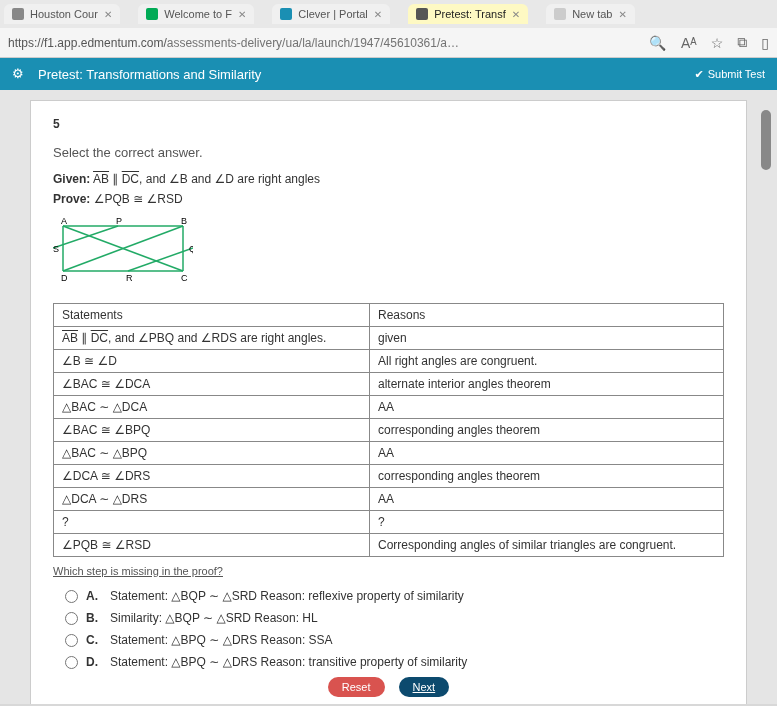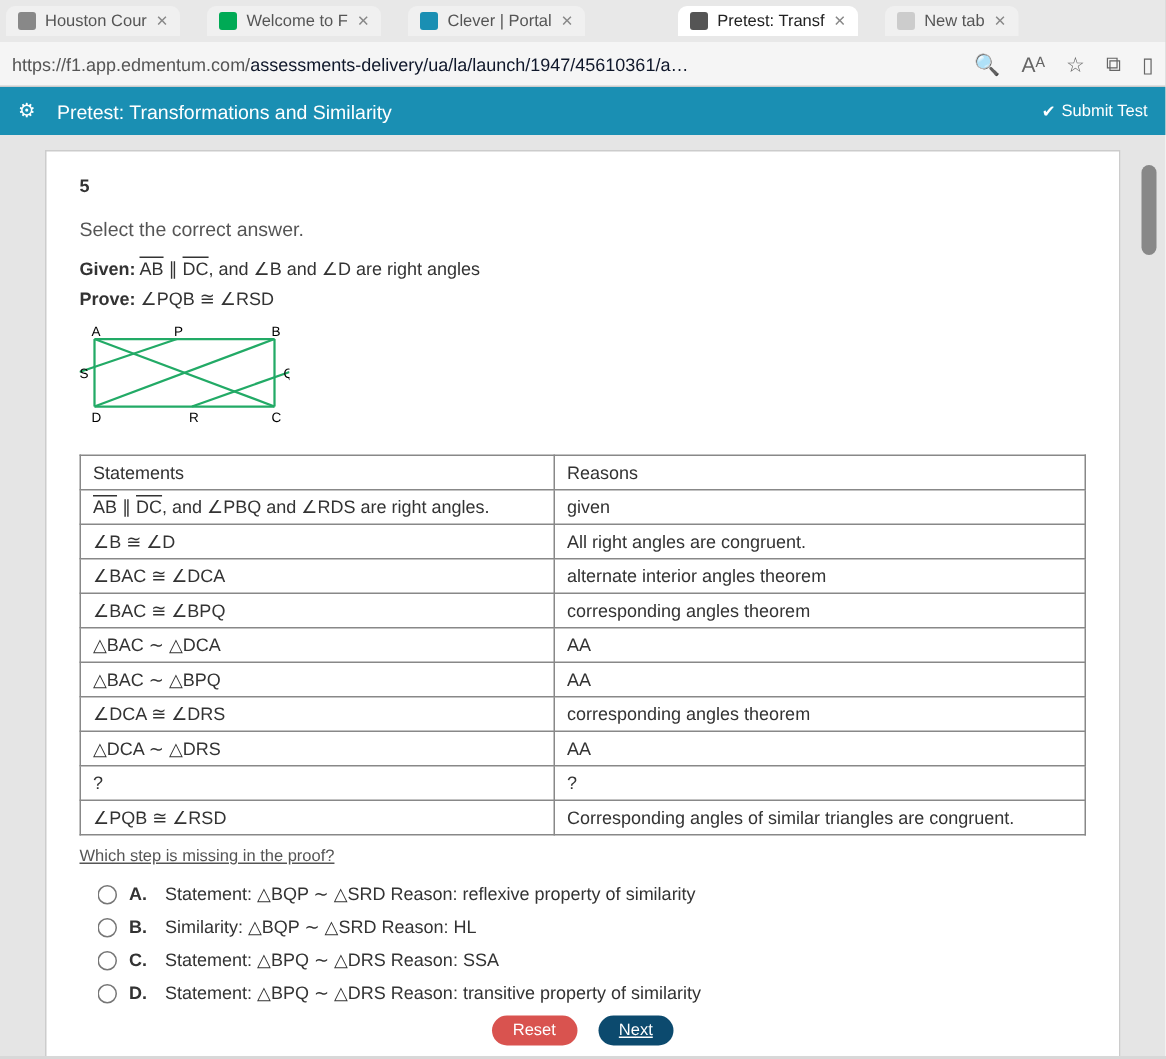--- a/index.html
+++ b/index.html
@@ -27,34 +27,34 @@
     gap: 6px;
     padding: 4px 8px;
     background: #f0f0f0;
     border-radius: 6px 6px 0 0;
     font-size: 11px;
     color: #555;
     white-space: nowrap;
     max-width: 140px;
     overflow: hidden;
   }
-  .tab.active { background: #ffffff; color: #222; margin-left: 44px; }
+  .tab.active { background: #fef9c3; color: #222; }
   .tab-close { color: #888; font-size: 10px; }
   .favicon { width: 12px; height: 12px; border-radius: 2px; display:inline-block; }
   .url-row {
     display: flex;
     align-items: center;
     height: 30px;
     background: #f5f5f5;
     padding: 0 8px;
     gap: 10px;
     border-bottom: 1px solid #ccc;
   }
   .url-text { flex: 1; font-size: 12px; color: #555; white-space: nowrap; overflow: hidden; }
-  .url-text .gray { color: #0f172a; }
+  .url-text .gray { color: #737373; }
   .url-icons { display: flex; gap: 14px; color: #666; font-size: 14px; align-items: center; }
   .header-bar {
     background: #1a8fb3;
     color: #fff;
     padding: 8px 12px;
     display: flex;
     align-items: center;
     justify-content: space-between;
     font-size: 13px;
   }
@@ -215,26 +215,26 @@
           </tr>
           <tr>
             <td>∠B ≅ ∠D</td>
             <td>All right angles are congruent.</td>
           </tr>
           <tr>
             <td>∠BAC ≅ ∠DCA</td>
             <td>alternate interior angles theorem</td>
           </tr>
           <tr>
+            <td>△BAC ∼ △DCA</td>
+            <td>AA</td>
+          </tr>
+          <tr>
             <td>∠BAC ≅ ∠BPQ</td>
             <td>corresponding angles theorem</td>
-          </tr>
-          <tr>
-            <td>△BAC ∼ △DCA</td>
-            <td>AA</td>
           </tr>
           <tr>
             <td>△BAC ∼ △BPQ</td>
             <td>AA</td>
           </tr>
           <tr>
             <td>∠DCA ≅ ∠DRS</td>
             <td>corresponding angles theorem</td>
           </tr>
           <tr>

